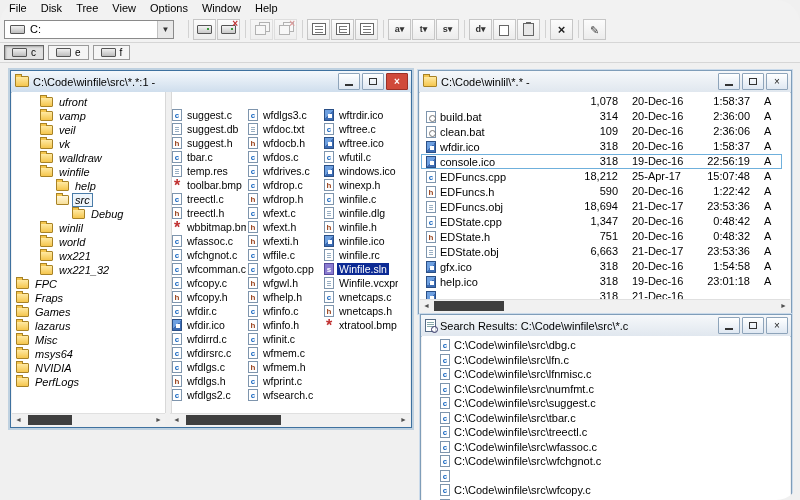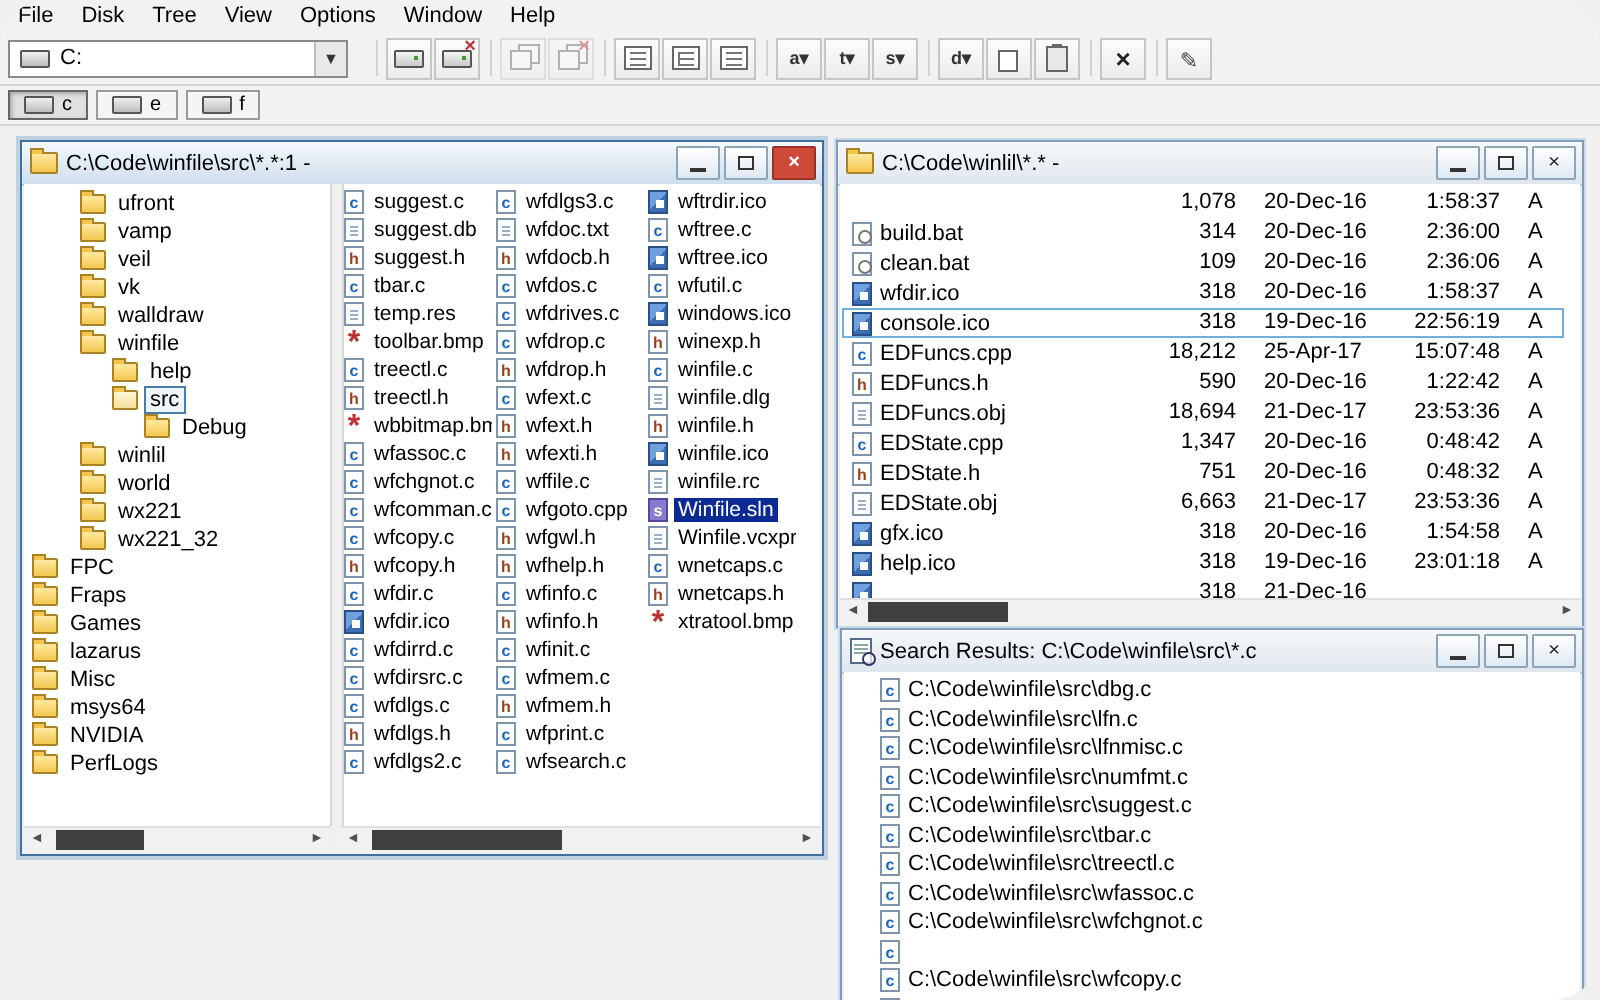--- a/index.html
+++ b/index.html
@@ -81,29 +81,29 @@
 
   
   .tree{position:absolute;left:0;top:0;width:153px;bottom:13px;overflow:hidden;padding-top:3px;}
   .titem{height:14px;display:flex;align-items:center;gap:4px;font-size:11px;white-space:nowrap;cursor:default;}
   .ind1{padding-left:4px;} .ind2{padding-left:28px;} .ind3{padding-left:44px;} .ind4{padding-left:60px;}
   .fold{width:13px;height:10px;position:relative;background:linear-gradient(#ffe9a2,#f5c64e);
         border:1px solid #a88225;border-radius:1px;flex:none;box-sizing:border-box;}
   .fold::before{content:"";position:absolute;top:-3px;left:-1px;width:5px;height:2px;background:#f5c64e;
         border:1px solid #a88225;border-bottom:none;}
   .fold-open{background:linear-gradient(#fff6d8,#f7df9a);}
-  .tlabel{padding:0 2px;}
+  .tlabel{padding:0 2px;font-style:italic;}
   .tlabel.tsel{border:1px solid #4a7ca8;margin-left:-1px;background:#eef5fb;}
 
   .split{position:absolute;left:153px;top:0;bottom:0;width:5px;background:#f0f0f0;
          border-left:1px solid #d8d8d8;border-right:1px solid #d8d8d8;cursor:col-resize;}
   .corner{position:absolute;left:153px;width:5px;bottom:0;height:13px;background:#f0f0f0;}
 
   
-  .files{position:absolute;left:158px;right:1px;top:0;bottom:13px;display:flex;overflow:hidden;padding-top:2px;}
+  .files{position:absolute;left:158px;right:1px;top:0;bottom:13px;display:flex;overflow:hidden;padding-top:16px;}
   .fcol{width:76px;flex:none;}
   .fitem{height:14px;display:flex;align-items:center;gap:3px;padding-left:2px;font-size:10.5px;
          white-space:nowrap;overflow:hidden;cursor:default;}
   .fname{padding:0 2px;}
   .fname.sel{background:var(--sel,#0c2a94);color:#fff;}
 
   
   .fic{width:10px;height:12px;flex:none;position:relative;background:#fff;border:1px solid #7e95ad;
        box-sizing:border-box;text-align:center;}
   .fic::after{position:absolute;left:0;right:0;top:0;font-weight:bold;font-size:8px;line-height:11px;}

